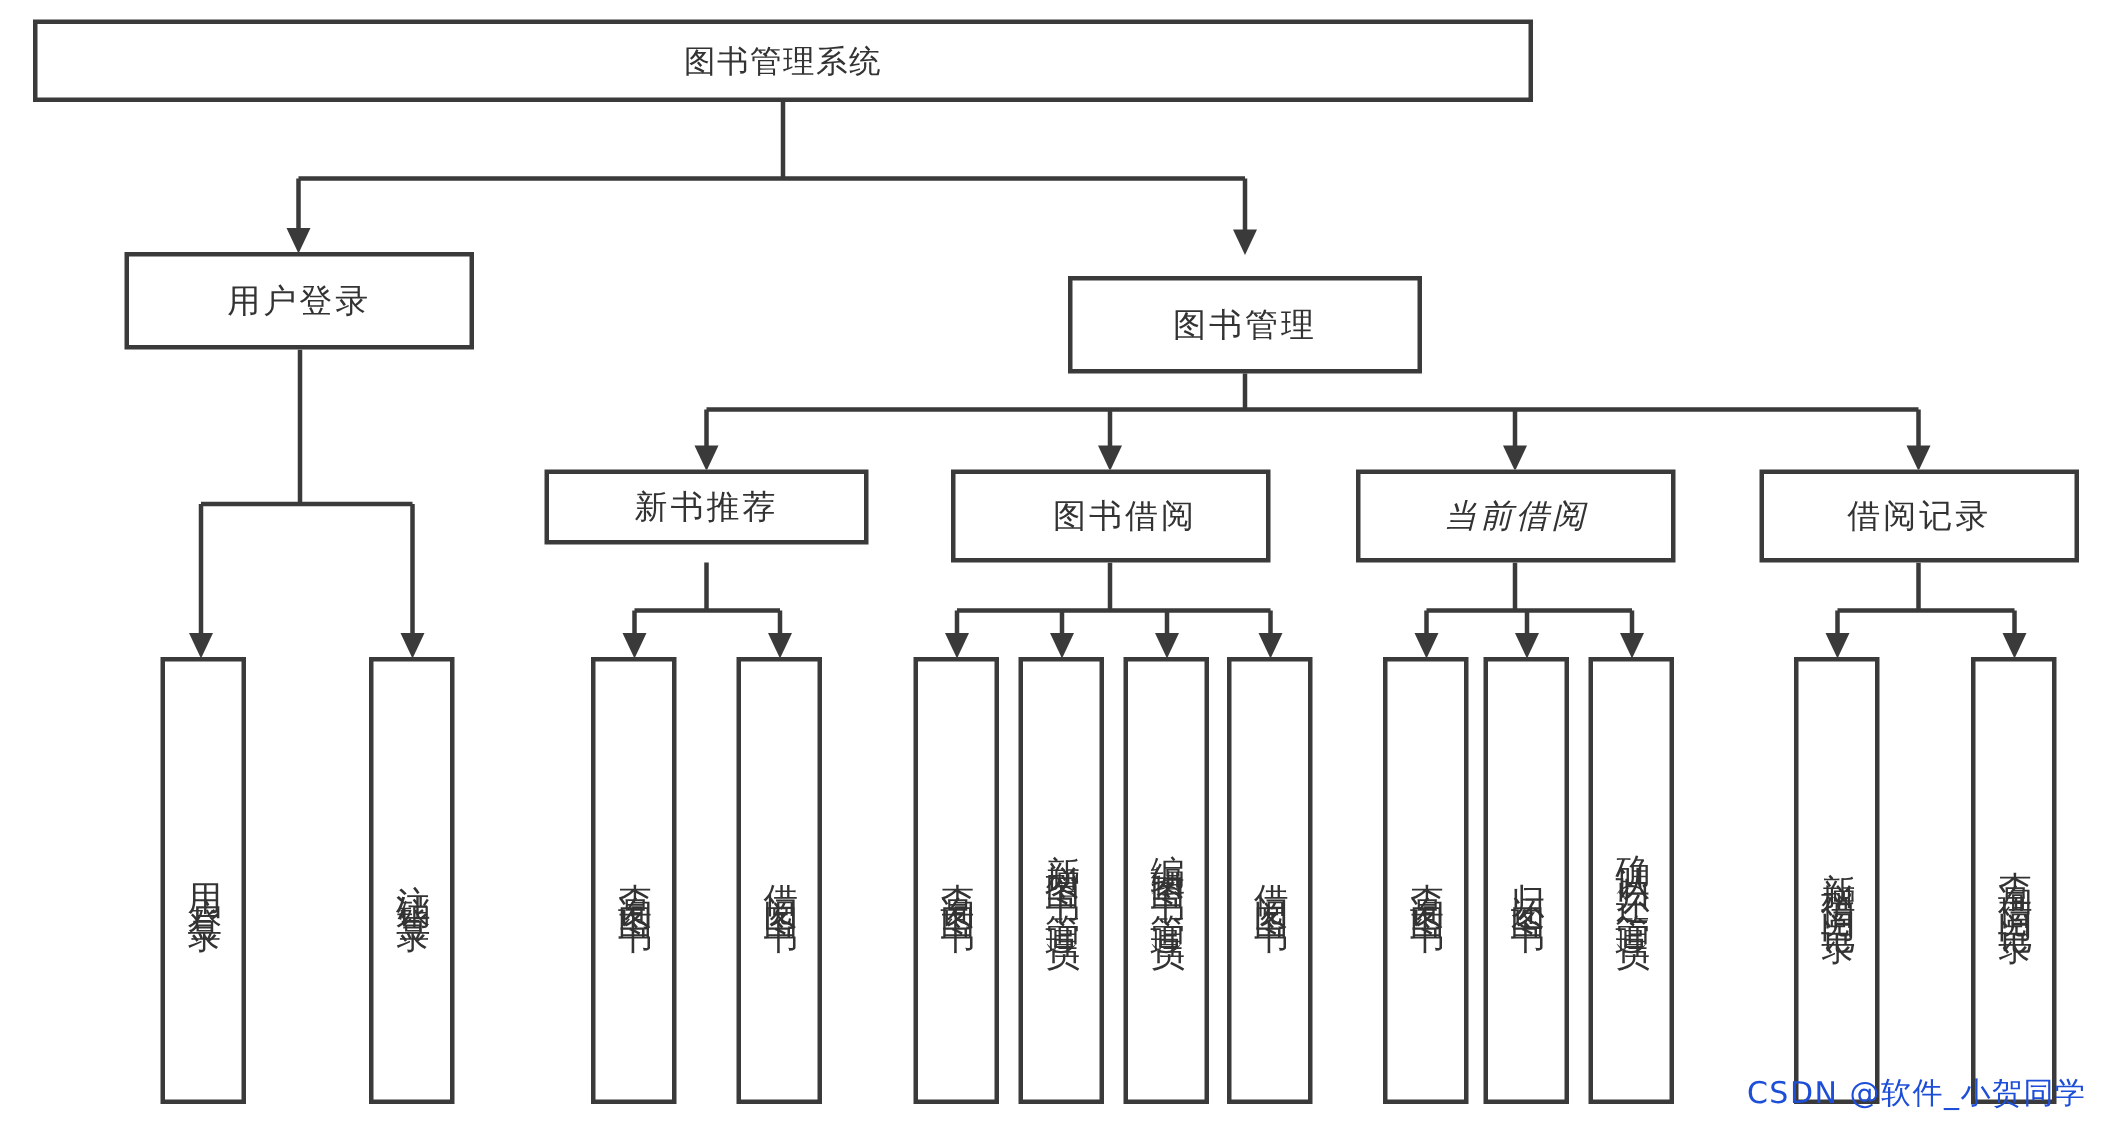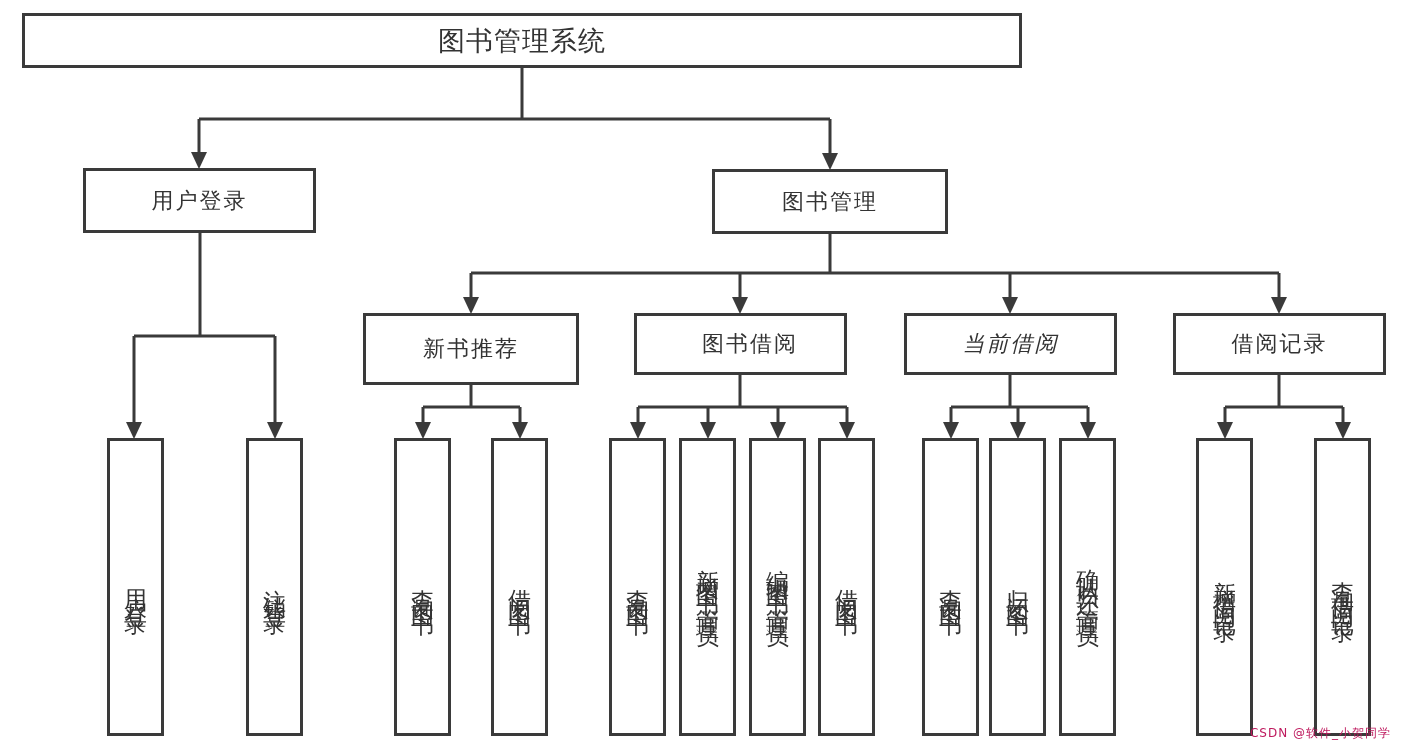--- a/index.html
+++ b/index.html
@@ -13,58 +13,58 @@
   }
   .connectors{position:absolute;left:0;top:0;width:1405px;height:747px;z-index:1;}
   .box{
     position:absolute;
     background:#ffffff;
     border:3px solid #3a3a3a;
     box-sizing:border-box;
     display:flex;align-items:center;justify-content:center;
     z-index:2;
   }
-  .box.root{font-size:27px;letter-spacing:1px;}
+  .box.root{font-size:21px;letter-spacing:1px;}
   .box.mid{font-size:22px;letter-spacing:2px;}
   .leaf-label{
     writing-mode:vertical-rl;
     text-orientation:mixed;
     font-size:23px;
     letter-spacing:8px;
     line-height:1;
     white-space:nowrap;
   }
   
   #n-root{left:22px;top:13px;width:1000px;height:55px;}
   #n-user-login{left:83px;top:168px;width:233px;height:65px;}
-  #n-book-mgmt{left:712px;top:169px;width:236px;height:65px;}
-  #n-new-book{left:363px;top:313px;width:216px;height:72px;}
+  #n-book-mgmt{left:712px;top:184px;width:236px;height:65px;}
+  #n-new-book{left:363px;top:313px;width:216px;height:50px;}
   #n-book-borrow{left:634px;top:313px;width:213px;height:62px;padding-left:19px;}
   #n-current-borrow{left:904px;top:313px;width:213px;height:62px;font-style:italic;}
   #n-borrow-record{left:1173px;top:313px;width:213px;height:62px;}
   .box.leaf{top:438px;width:57px;height:298px;}
   #l-user-login{left:107px;}
   #l-logout{left:246px;}
   #l-nb-query{left:394px;}
   #l-nb-borrow{left:491px;}
   #l-bb-query{left:609px;}
   #l-bb-add{left:679px;}
   #l-bb-edit{left:749px;}
   #l-bb-borrow{left:818px;}
   #l-cb-query{left:922px;}
   #l-cb-return{left:989px;}
   #l-cb-confirm{left:1059px;}
   #l-br-add{left:1196px;}
   #l-br-query{left:1314px;}
   .watermark{
     position:absolute;
     right:14px;bottom:5px;
-    font-size:12px;
+    font-size:20px;
     letter-spacing:1px;
-    color:#be185d;
+    color:#1d4ed8;
     z-index:5;
     white-space:nowrap;
   }
 </style>
 </head>
 <body>
 
 <div class="canvas">
 
   <svg class="connectors" width="1405" height="747" viewBox="0 0 1405 747" aria-hidden="true">

